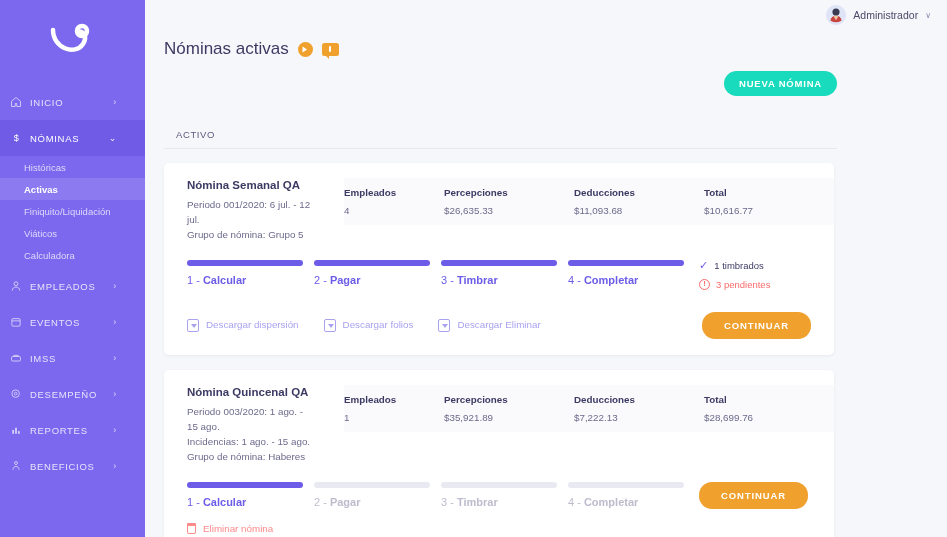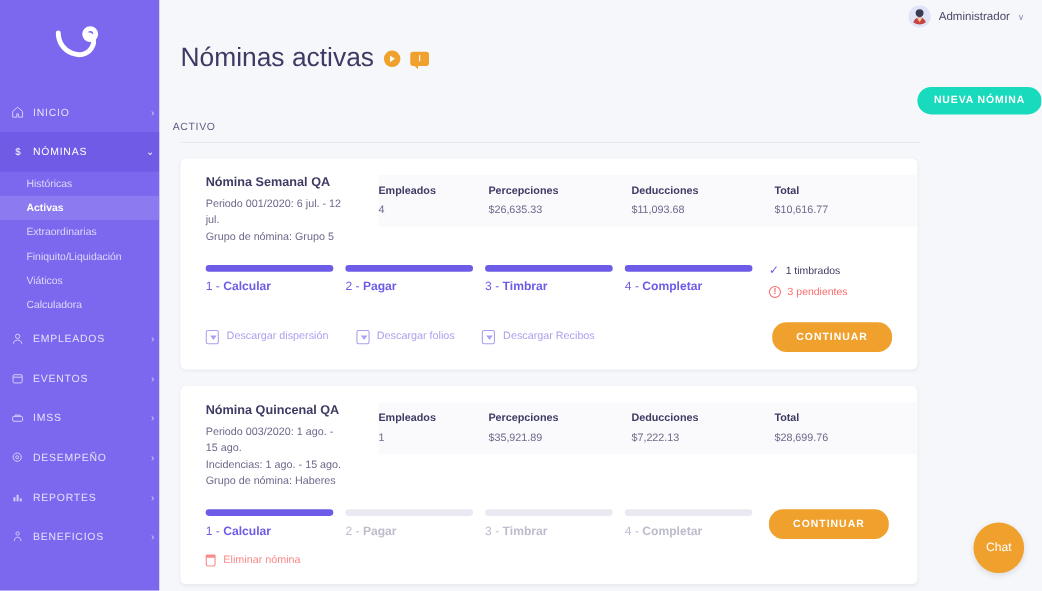--- a/index.html
+++ b/index.html
@@ -20,21 +20,21 @@
     overflow: hidden;
   }
   .logo-wrap {
     height: 84px; display: flex; align-items: center; justify-content: center;
   }
   .logo-wrap svg { display: block; }
 
   .nav-group { width: 100%; }
   .nav-item {
     height: 36px; display: flex; align-items: center;
-    padding: 0 4px 0 10px;
+    padding: 0 28px 0 10px;
     color: #e6e2fb; font-size: 9.5px; letter-spacing: .7px;
     position: relative;
   }
   .nav-item .ic {
     width: 18px; flex: 0 0 18px; display: flex; align-items: center;
     opacity: .85;
   }
   .nav-item .lbl { flex: 1; padding-left: 2px; }
   .nav-item .chev { font-size: 9px; opacity: .9; }
   .nav-item.is-open { background: #6f5be6; color: #ffffff; }
@@ -71,53 +71,53 @@
     background: #dfe4f7; display: flex; align-items: center; justify-content: center;
     overflow: hidden;
   }
   .user-name { font-size: 10.5px; color: #4a4a68; }
   .user-chev { font-size: 8px; color: #8b8bb0; }
 
   .page-title-row {
     display: flex; align-items: center; gap: 9px;
     padding-left: 19px; margin-top: 9px;
   }
-  .page-title { font-size: 24px; color: #3d3a63; font-weight: normal; }
+  .page-title { font-size: 17px; color: #3d3a63; font-weight: normal; }
   .icon-btn-round {
     width: 15px; height: 15px; border-radius: 50%;
     background: #f0a02c; display: flex; align-items: center; justify-content: center;
   }
   .icon-bubble {
     width: 17px; height: 13px; border-radius: 2.5px;
     background: #f0a02c; position: relative;
     display: flex; align-items: center; justify-content: center;
   }
   .icon-bubble:after {
     content: ""; position: absolute; bottom: -3px; left: 3px;
     border-left: 4px solid transparent; border-right: 0 solid transparent;
     border-top: 4px solid #f0a02c;
   }
   .icon-bubble i {
     display: block; width: 1.6px; height: 6px; background: #fff; border-radius: 1px;
   }
 
   .new-btn-row {
     display: flex; justify-content: flex-end;
-    margin-top: 12px;
+    padding-right: 110px; margin-top: 12px;
   }
   .btn-new {
     background: #17dbbc; color: #ffffff;
     font-size: 9.5px; letter-spacing: .8px; font-weight: bold;
     border: none; border-radius: 13px;
     padding: 7px 15px; cursor: pointer;
   }
 
   .section-label {
     font-size: 9.5px; color: #5d5a80; letter-spacing: .6px;
-    padding-left: 12px; margin-top: 6px;
+    padding-left: 31px; margin-top: 33px;
   }
   .section-rule {
     height: 1px; background: #e6e8f0;
     margin: 8px 110px 0 19px;
   }
 
   .cards { padding: 14px 0 0 19px; }
 
   .card {
     width: 670px; background: #ffffff;
@@ -245,23 +245,20 @@
         <span class="lbl">NÓMINAS</span>
         <span class="chev">⌄</span>
       </div>
 
       <div class="sub-list">
         <div class="sub-item">
           <span>Históricas</span>
         </div>
         <div class="sub-item active">
           <span>Activas</span>
-        </div>
-        <div class="sub-item">
-          <span>Extraordinarias</span>
         </div>
         <div class="sub-item">
           <span>Finiquito/Liquidación</span>
         </div>
         <div class="sub-item">
           <span>Viáticos</span>
         </div>
         <div class="sub-item">
           <span>Calculadora</span>
         </div>
@@ -444,21 +441,21 @@
             <div class="dl-link">
               <span class="dl-ic"></span>
               <span>Descargar dispersión</span>
             </div>
             <div class="dl-link">
               <span class="dl-ic"></span>
               <span>Descargar folios</span>
             </div>
             <div class="dl-link">
               <span class="dl-ic"></span>
-              <span>Descargar Recibos</span>
+              <span>Descargar Eliminar</span>
             </div>
           </div>
           <button class="btn-continue">CONTINUAR</button>
         </div>
       </div>
 
       <div class="card">
         <div class="card-top">
           <div class="card-info">
             <div class="card-title">Nómina Quincenal QA</div>
@@ -513,16 +510,15 @@
         <div class="card-foot">
           <div class="del-link">
             <span class="trash"></span>
             <span>Eliminar nómina</span>
           </div>
         </div>
       </div>
 
     </div>
 
-    <div class="chat-btn">Chat</div>
 
   </div>
 </div>
 
 </body></html>

